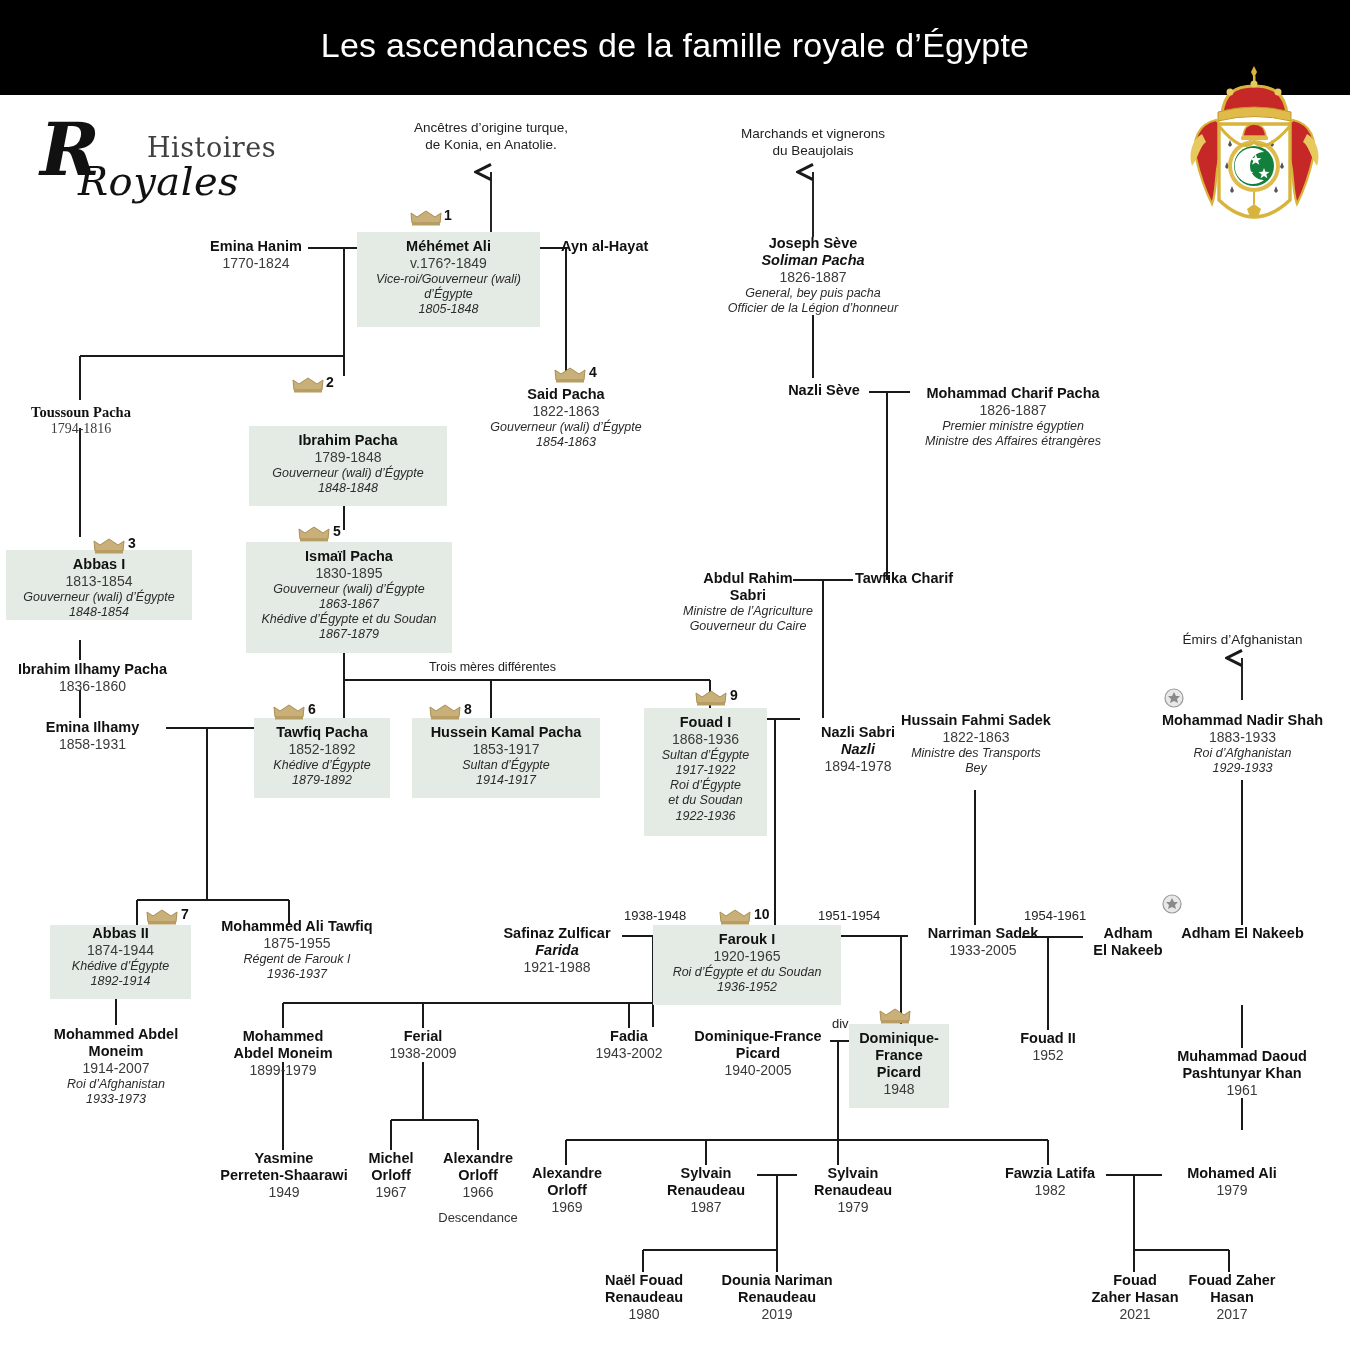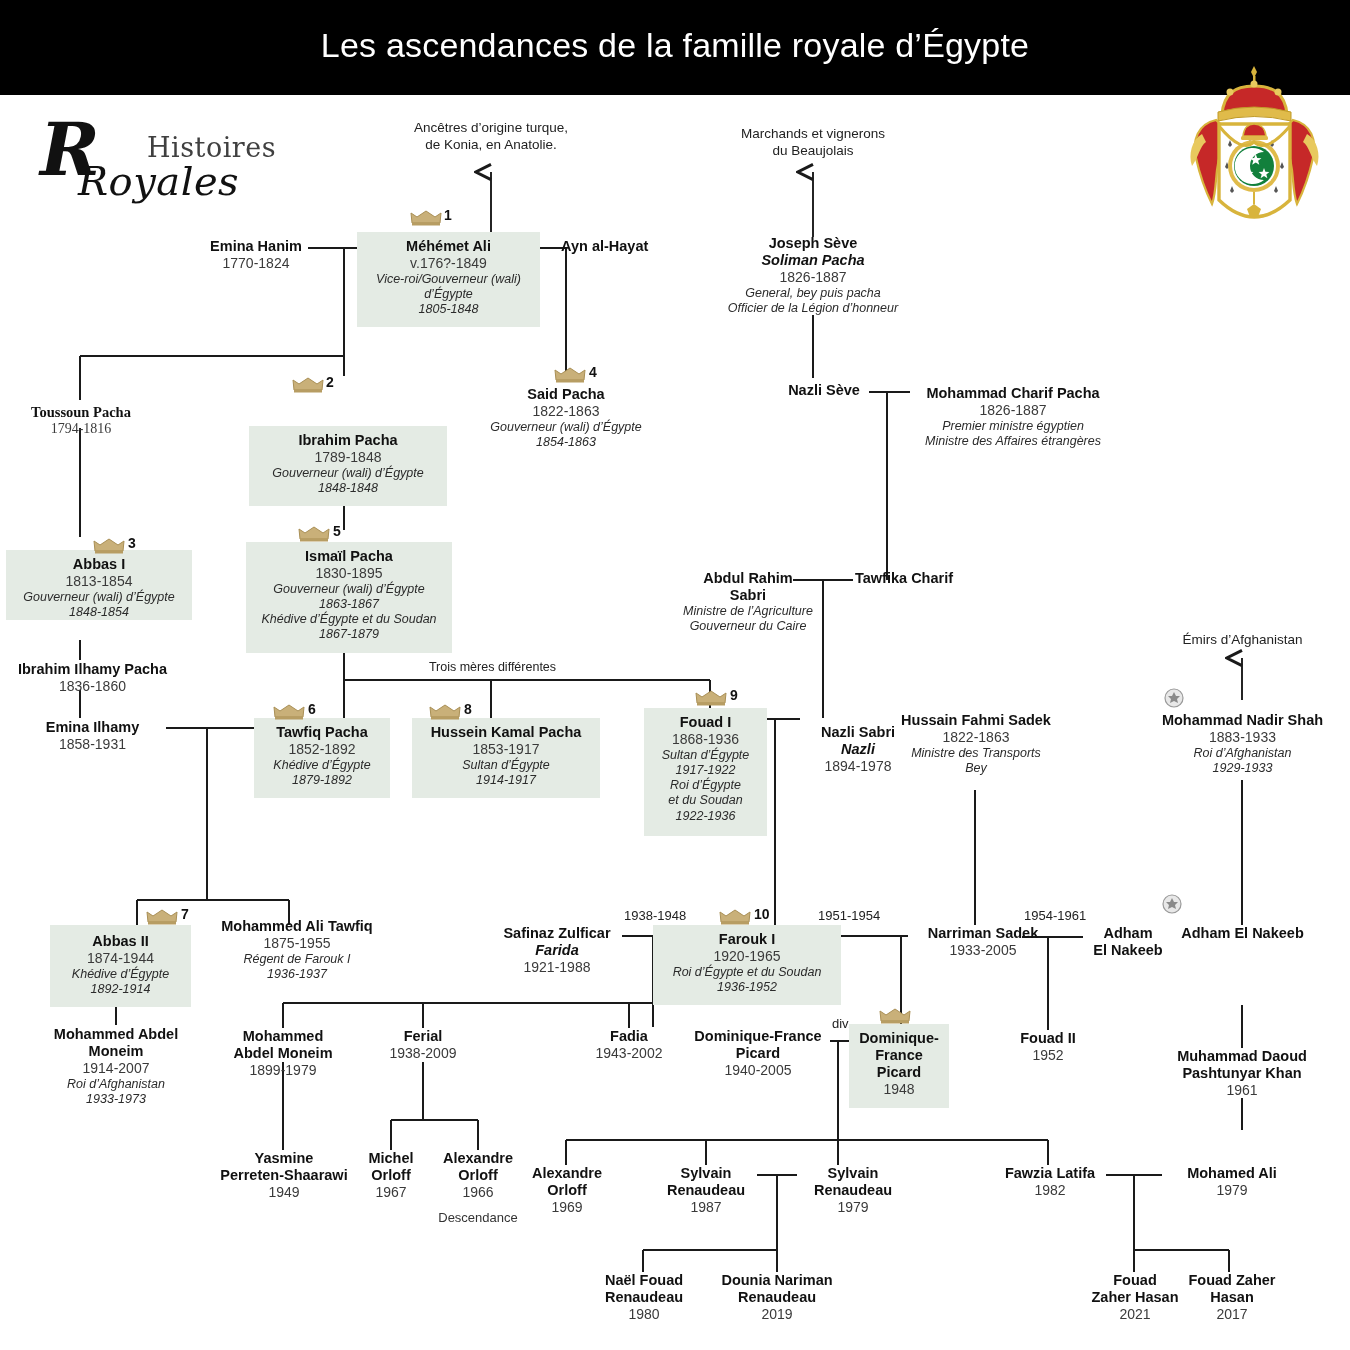--- a/index.html
+++ b/index.html
@@ -421,21 +421,21 @@
     <circle cx="12" cy="12" r="9" fill="#e8e8e8" stroke="#9a9a9a" stroke-width="1.2"></circle>
     <path d="M12 6 L14 10 L18 10 L15 13 L16 17 L12 15 L8 17 L9 13 L6 10 L10 10 Z" fill="#8a8a8a"></path>
   </svg>
 <div class="node" style="left:1140px;top:712px;width:205px;">
   <span class="nm">Mohammad Nadir Shah</span>
   <span class="dt">1883-1933</span>
   <span class="ti">Roi d’Afghanistan</span>
   <span class="ti">1929-1933</span>
 </div>
 
-<div class="node shaded" style="left:50px;top:925px;width:133px;padding:8px 4px 10px;">
+<div class="node shaded" style="left:50px;top:925px;width:133px;padding:0 4px 10px;">
   <span class="nm">Abbas II</span>
   <span class="dt">1874-1944</span>
   <span class="ti">Khédive d’Égypte</span>
   <span class="ti">1892-1914</span>
 </div>
 <svg class="crown" style="left:145px;top:908px;" viewBox="0 0 34 17">
     <path d="M3 14 L2 4 L8 8 L17 2 L26 8 L32 4 L31 14 Z" fill="#c9b079" stroke="#a98f55" stroke-width="1"></path>
     <rect x="3" y="13.5" width="28" height="3" fill="#b79d63"></rect>
   </svg>
 <div class="rank" style="left:181px;top:906px;">7</div>

